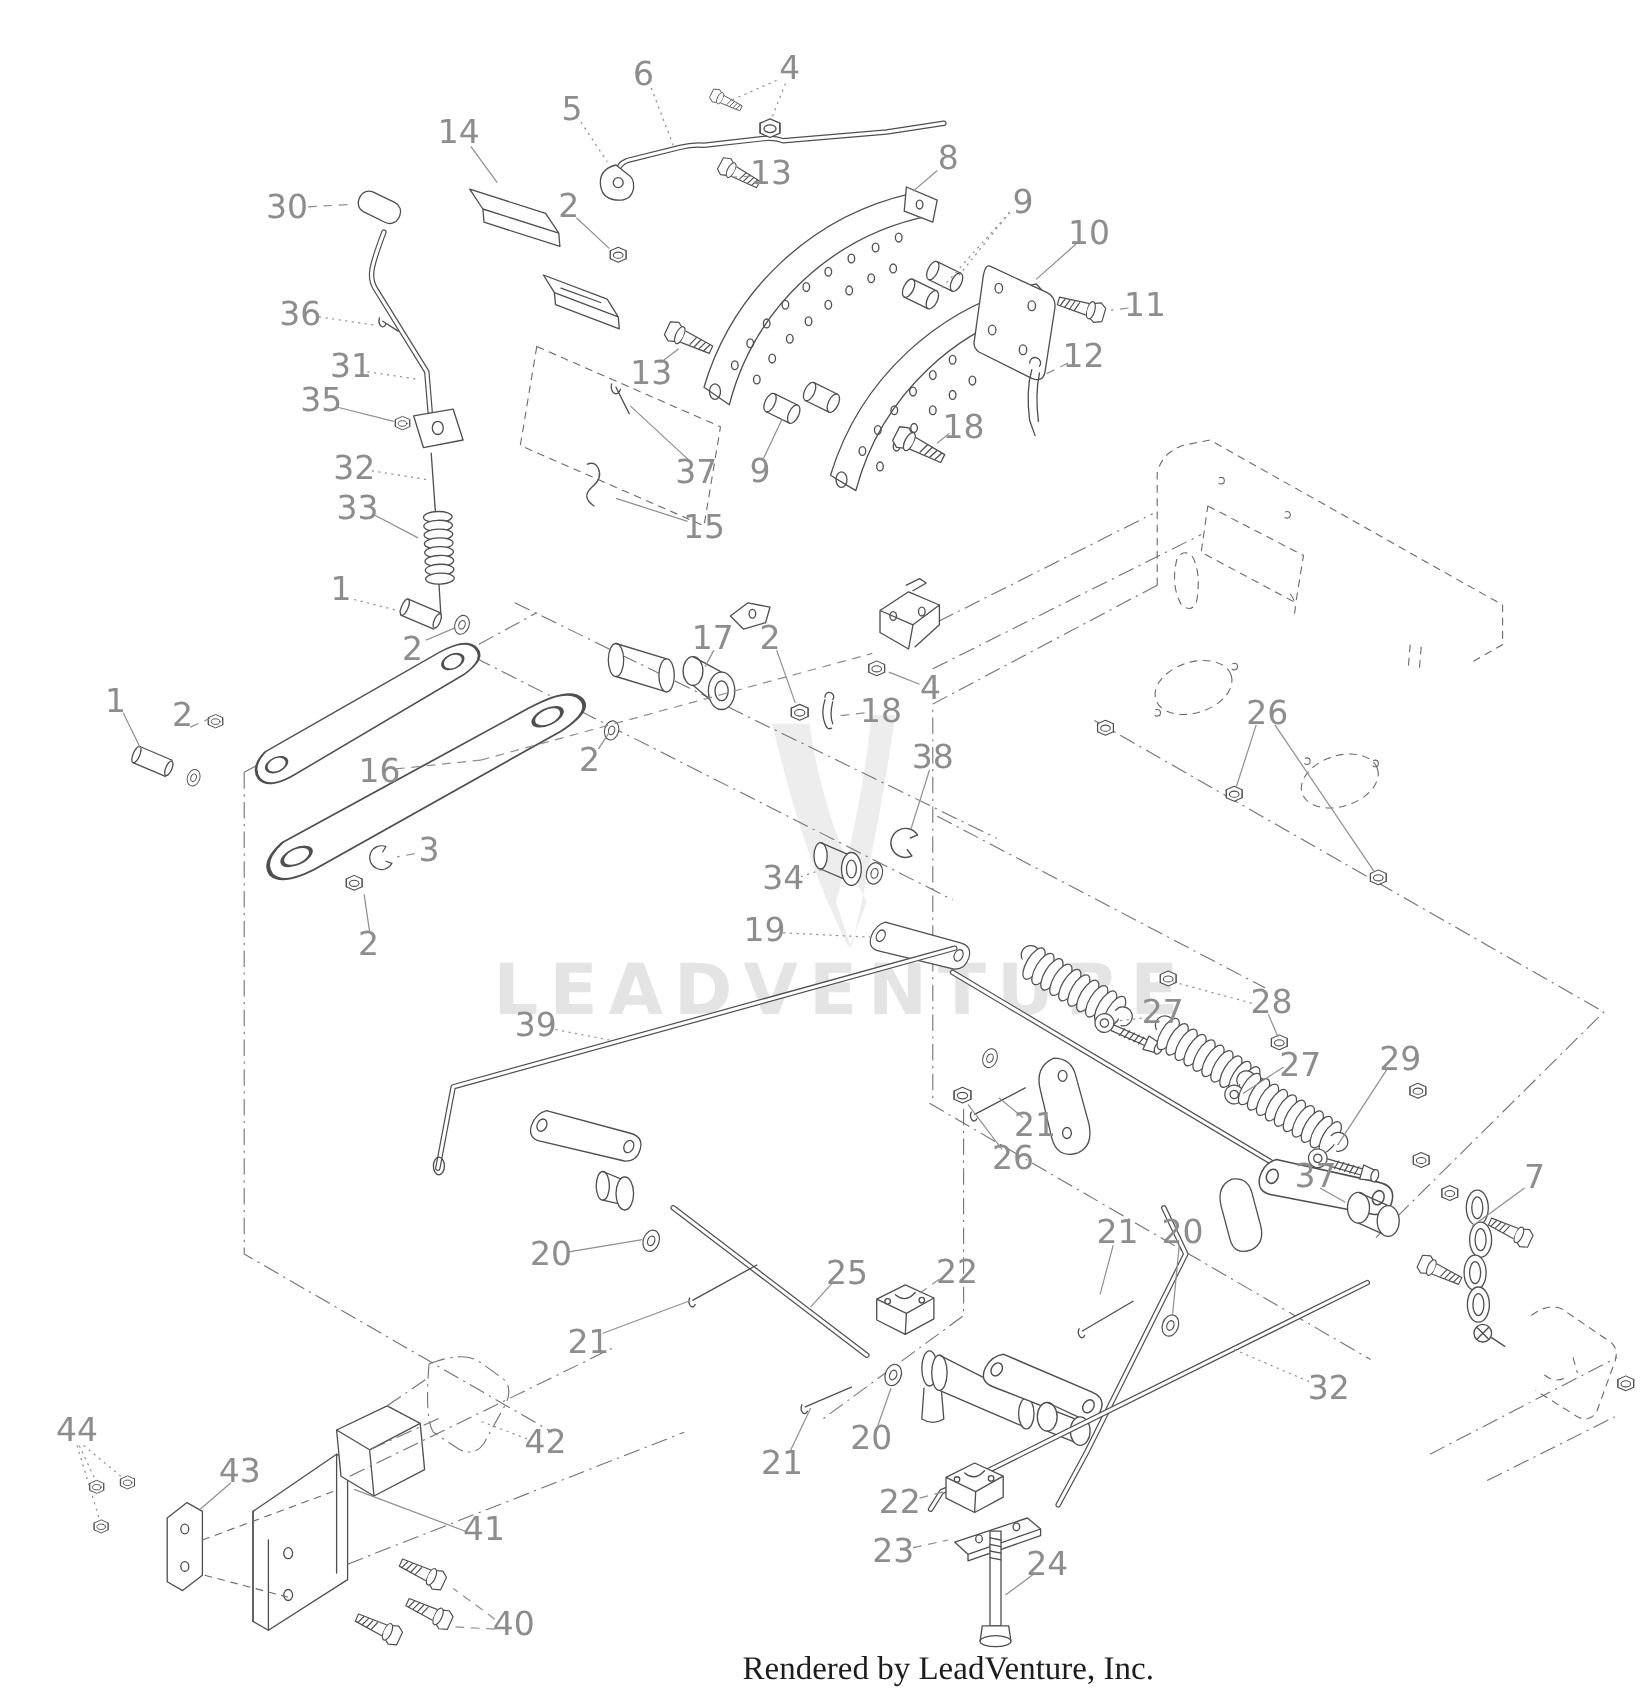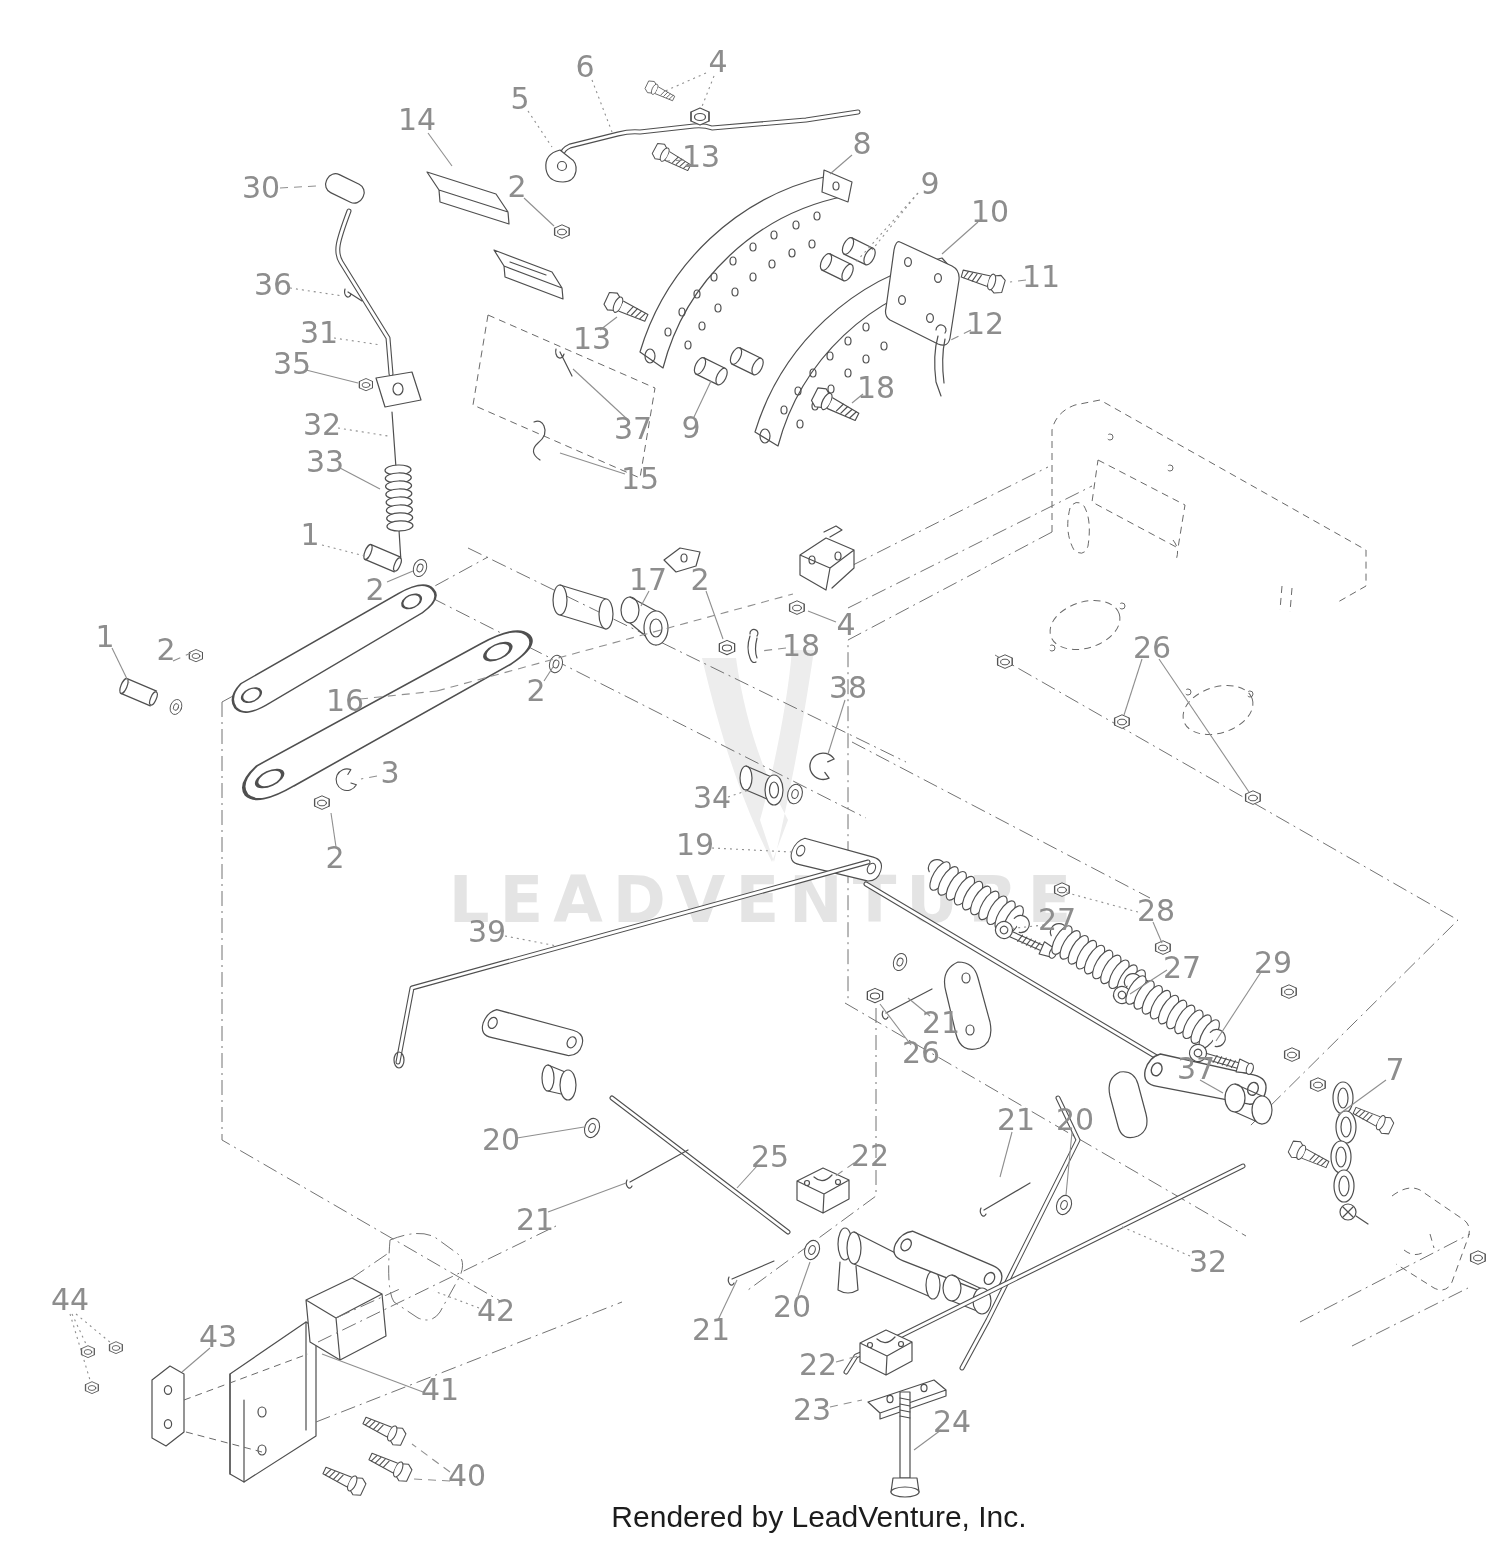--- a/index.html
+++ b/index.html
@@ -7,22 +7,22 @@
          font-family:"DejaVu Sans",sans-serif;}
   svg{position:absolute;left:0;top:0;}
   .ln{stroke:#4f4f4f;stroke-width:1.2;fill:none;stroke-linecap:round;stroke-linejoin:round;}
   .lnw{stroke:#4f4f4f;stroke-width:1.2;fill:#fff;stroke-linecap:round;stroke-linejoin:round;}
   .core{stroke:#4f4f4f;stroke-width:5;fill:none;stroke-linecap:round;stroke-linejoin:round;}
   .corew{stroke:#fff;stroke-width:2.8;fill:none;stroke-linecap:round;stroke-linejoin:round;}
   .phantom{stroke:#737373;stroke-width:1;fill:none;stroke-dasharray:15,5,2,5;}
   .dashed{stroke:#6a6a6a;stroke-width:1;fill:none;stroke-dasharray:7,5;}
   text.callout{font-family:"DejaVu Sans",sans-serif;font-size:30px;fill:#8d8d8d;
                text-anchor:middle;}
-  #footer-credit{position:absolute;top:1500px;left:819px;transform:translateX(-50%);
-                 font-family:Liberation Sans, sans-serif;font-size:30px;color:#1c1c1c;
+  #footer-credit{position:absolute;top:1500px;left:862px;transform:translateX(-50%);
+                 font-family:Liberation Serif, serif;font-size:30px;color:#1c1c1c;
                  white-space:nowrap;text-align:right;}
   .wm-text{font-family:"DejaVu Sans",sans-serif;font-weight:bold;font-size:64px;
            letter-spacing:10px;fill:#e4e4e4;text-anchor:middle;}
 </style>
 </head>
 <body>
 
 <div id="stage">
 <svg width="1500" height="1547" viewBox="0 0 1500 1547">
 <defs>

